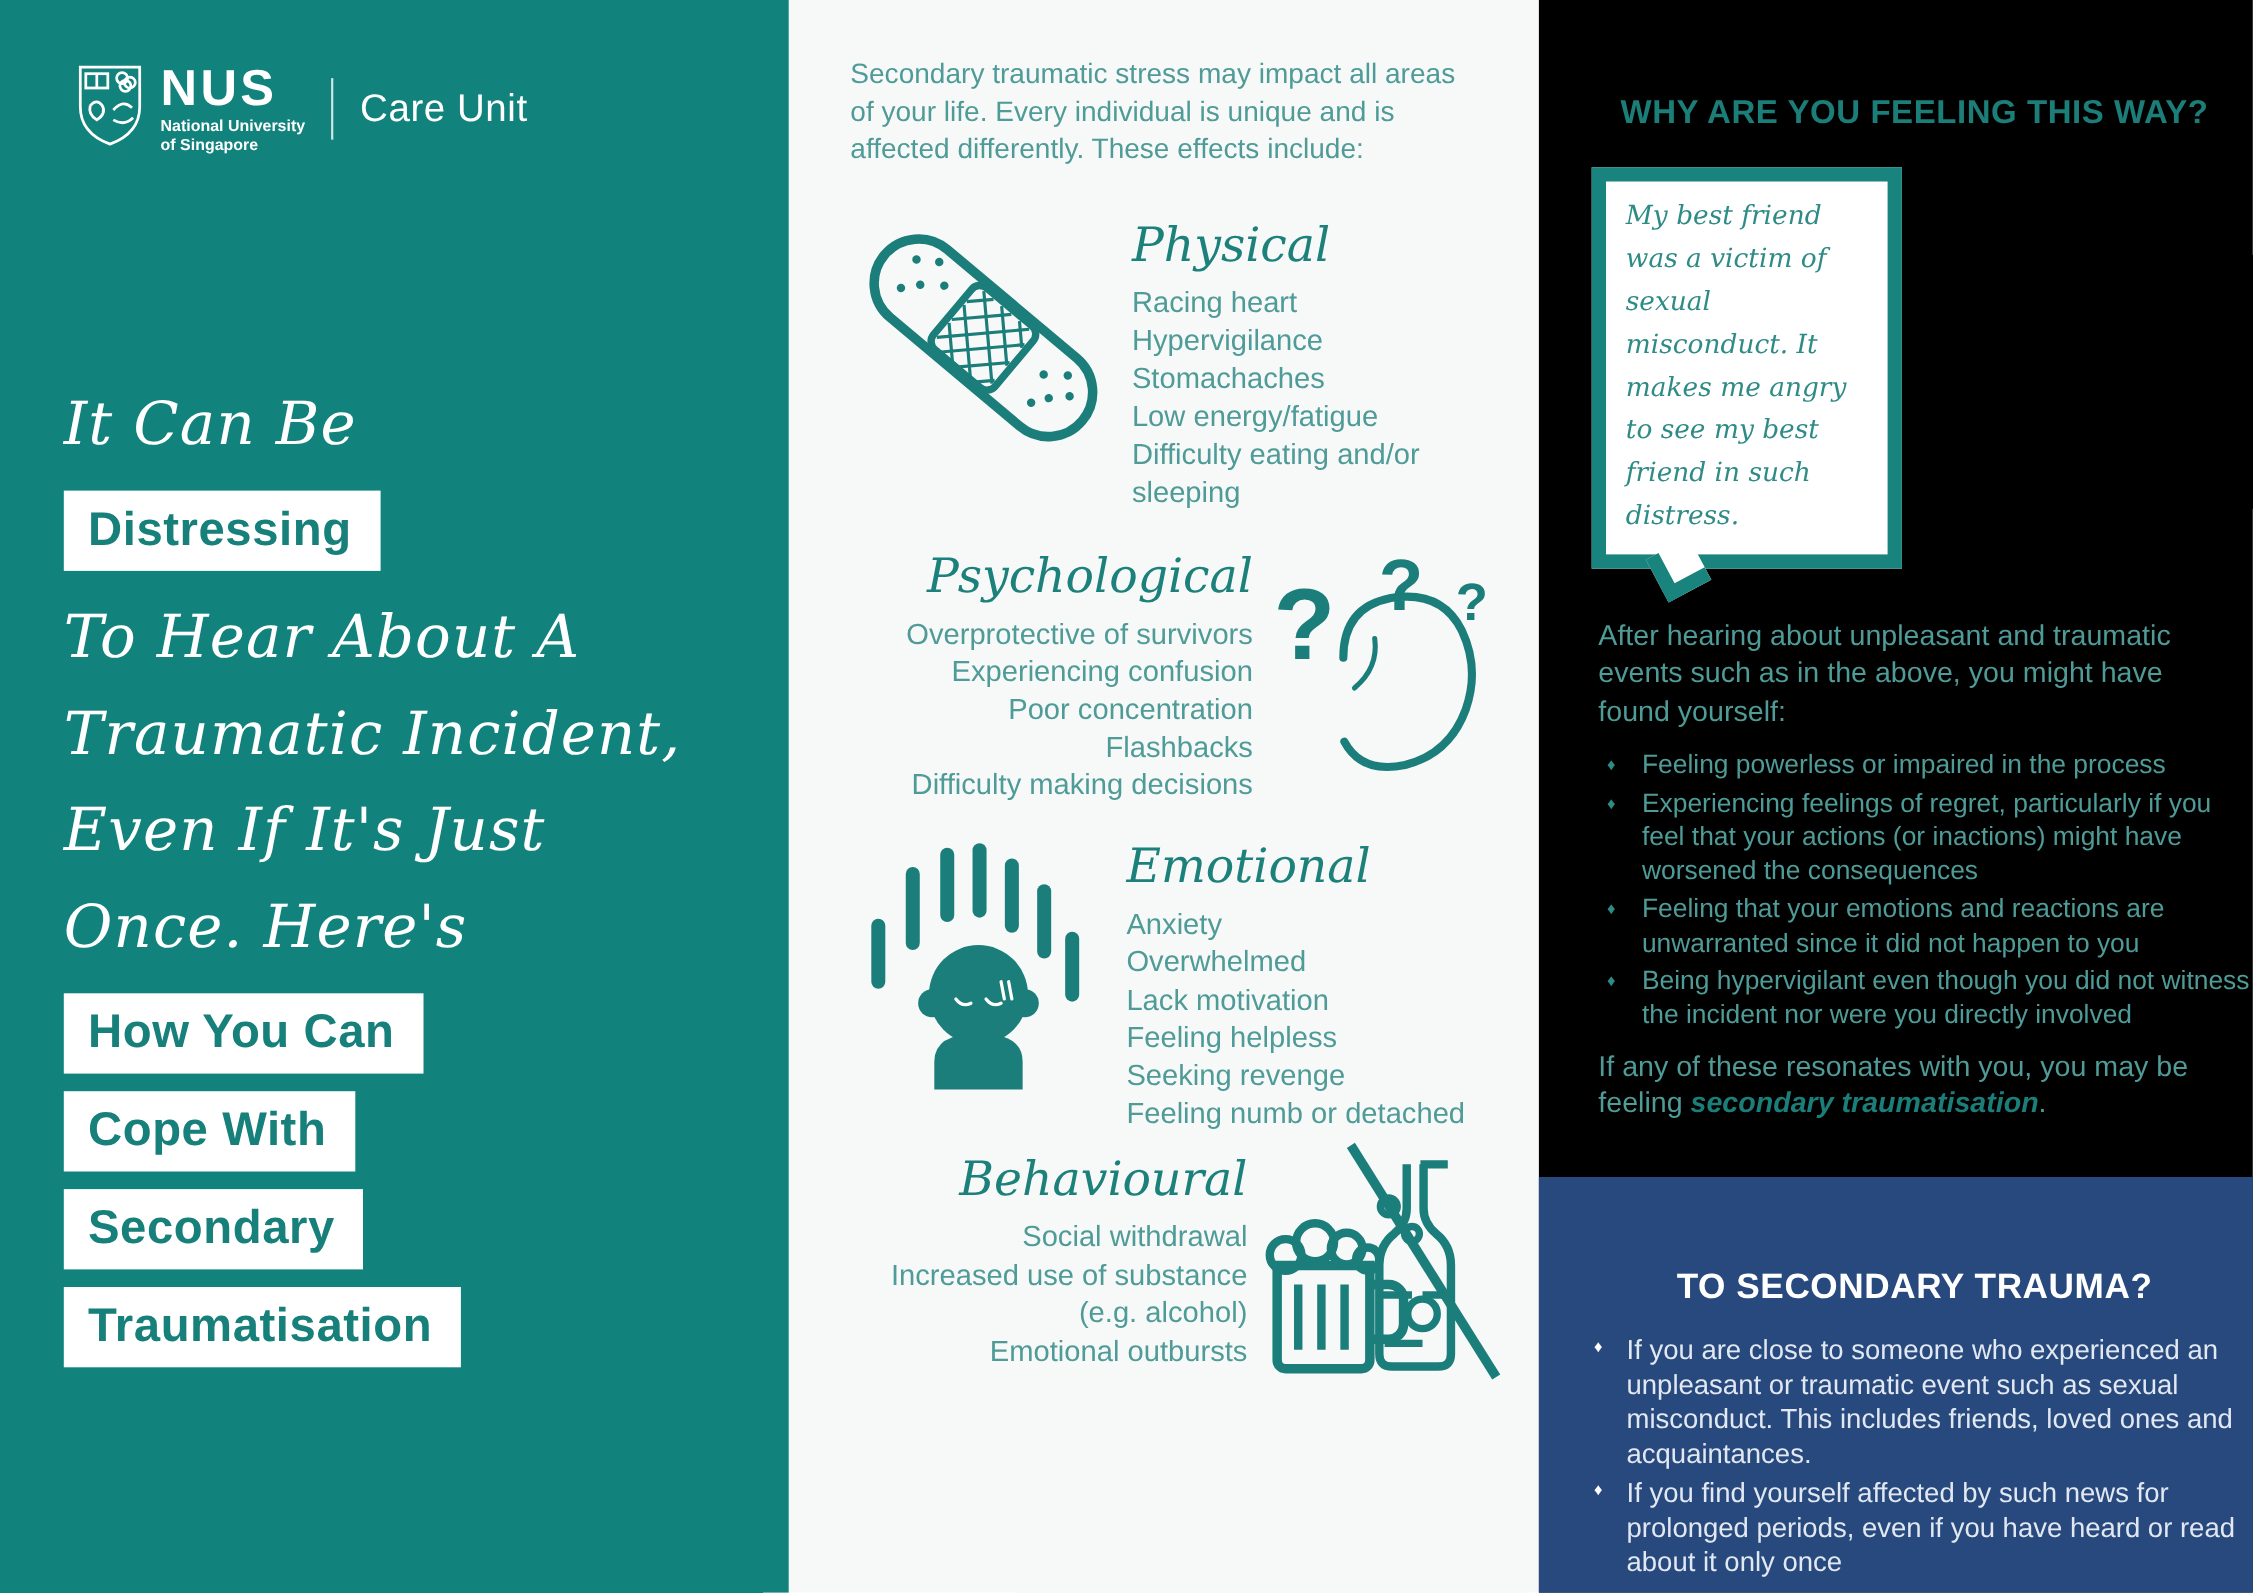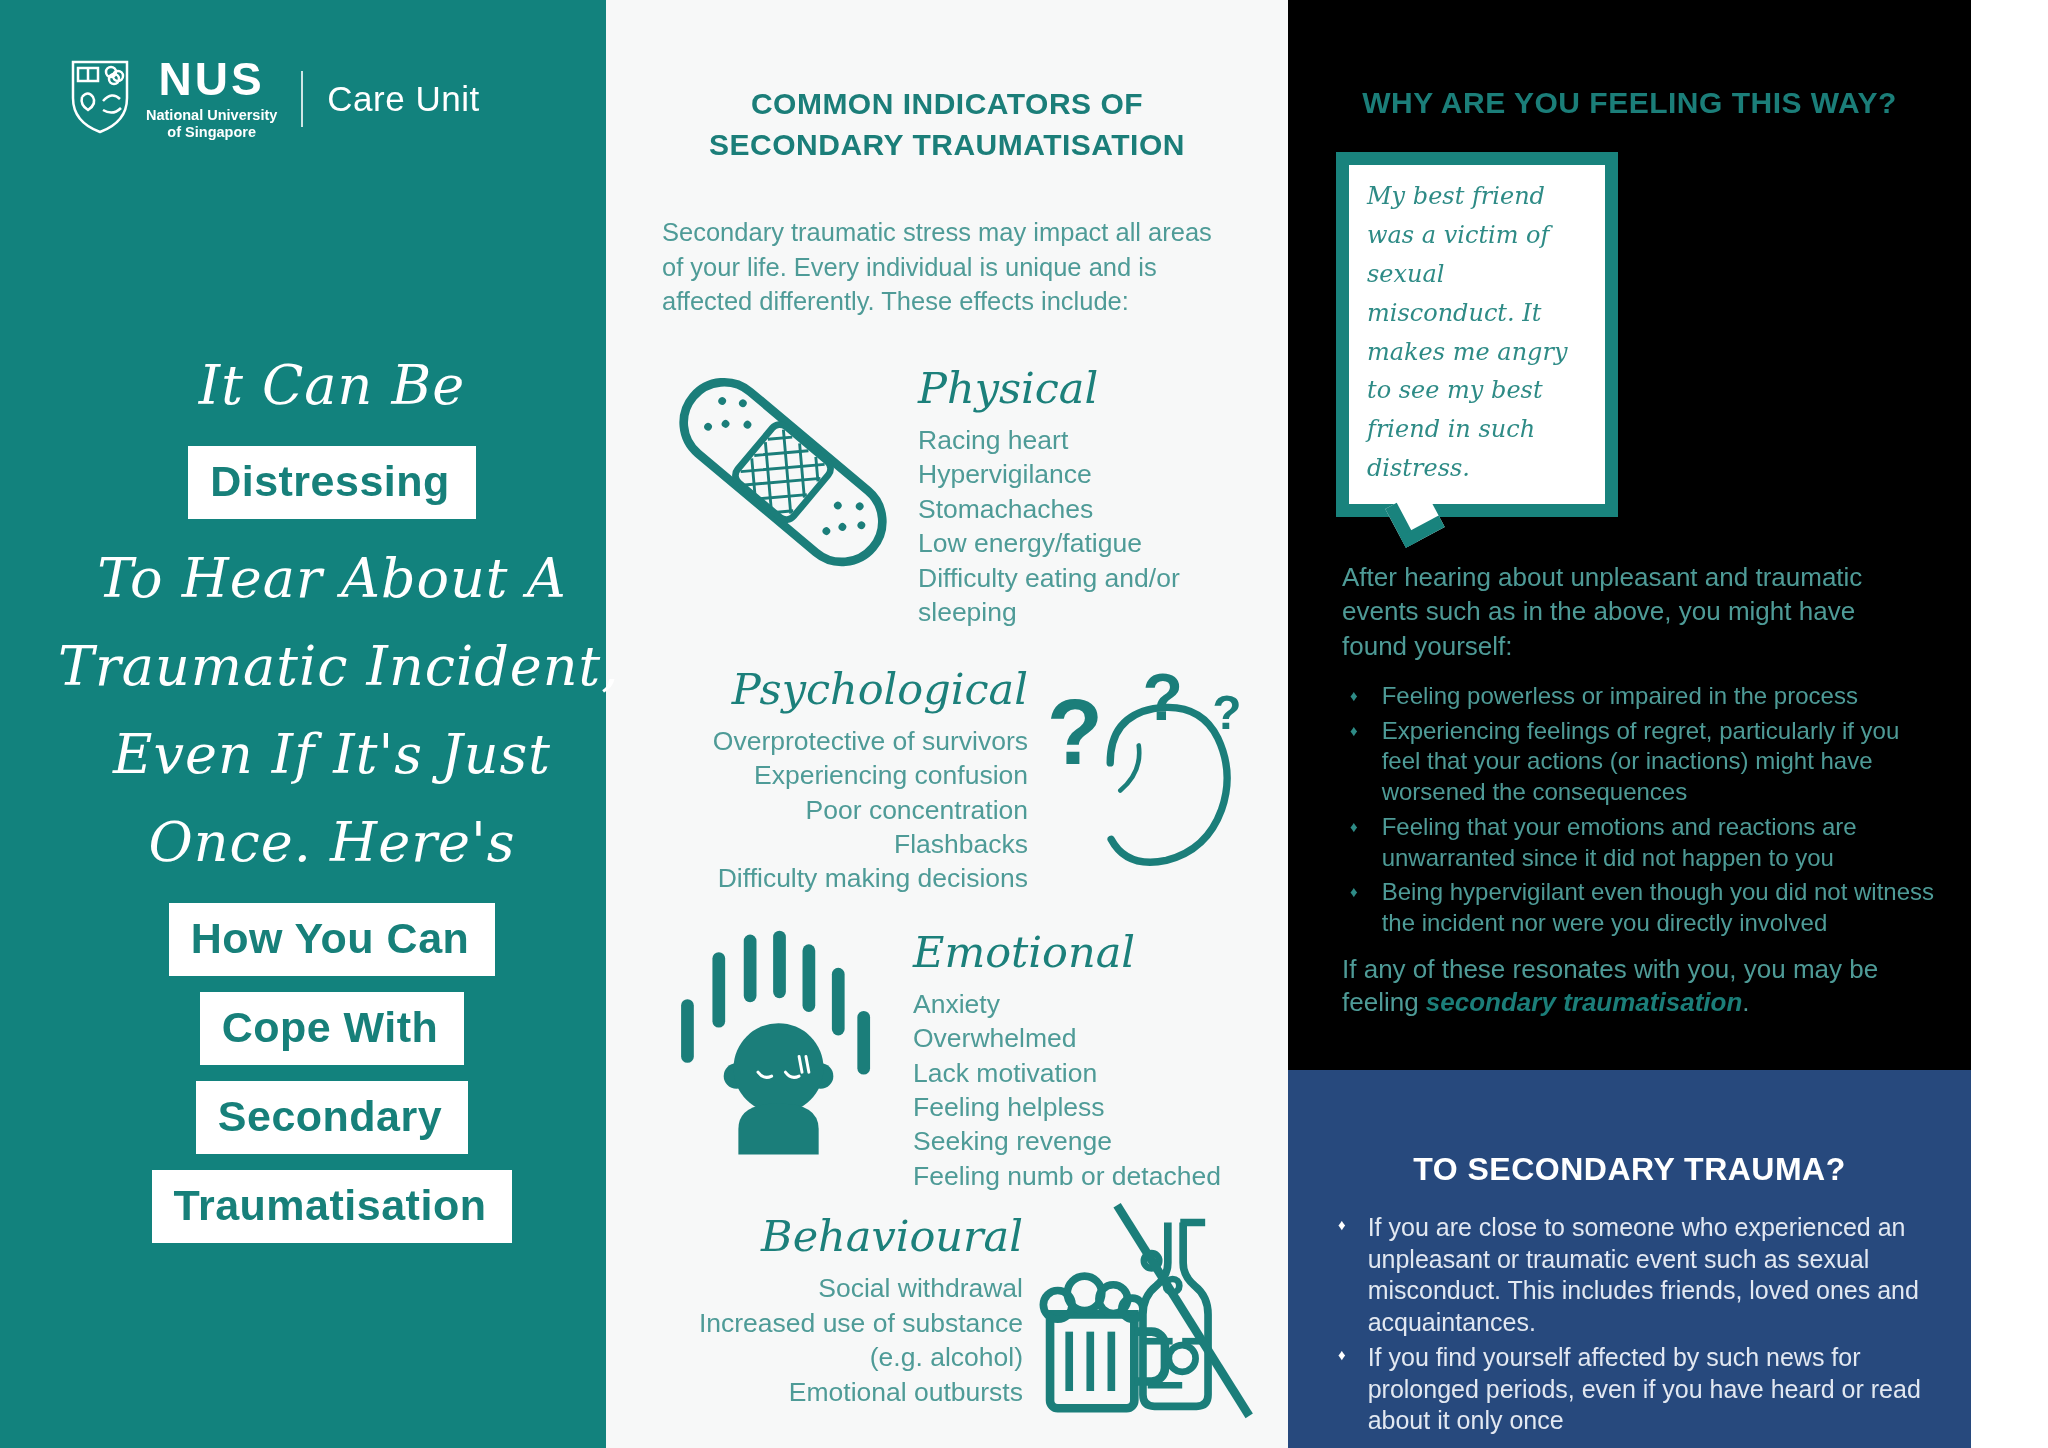--- a/index.html
+++ b/index.html
@@ -1,20 +1,20 @@
 <!DOCTYPE html>
 <html><head>
 <meta charset="utf-8">
 <style>
   * { margin:0; padding:0; box-sizing:border-box; }
   body { font-family:"Liberation Sans", sans-serif; background:#ffffff; }
   .page { position:relative; width:2048px; height:1448px; display:flex; overflow:hidden; }
 
   
-  .panel-left { width:606px; height:100%; background:#12827D; color:#fff; position:relative; flex:none;text-align:center; }
+  .panel-left { width:717px; height:100%; background:#12827D; color:#fff; position:relative; flex:none; }
   .logo { display:flex; align-items:center; gap:16px; margin:56px 0 0 70px; }
   .logo-text { display:flex; flex-direction:column; }
   .logo-acronym { font-size:46px; font-weight:700; letter-spacing:3px; line-height:1; }
   .logo-sub { font-size:14.5px; line-height:1.2; margin-top:5px; font-weight:700; }
   .logo-divider { width:2px; height:56px; background:rgba(255,255,255,.8); margin:0 8px; }
   .logo-unit { font-size:35px; font-weight:400; letter-spacing:.5px; }
 
   .script { font-family:"DejaVu Serif", serif; font-style:italic; }
   .headline { margin:200px 0 0 58px; }
   .script-line { font-size:54px; line-height:88px; letter-spacing:1px; white-space:nowrap; }
@@ -112,24 +112,20 @@
       <div class="script script-line">Even If It's Just</div>
       <div class="script script-line">Once. Here's</div>
       <div class="box-line"><span>How You Can</span></div>
       <div class="box-line"><span>Cope With</span></div>
       <div class="box-line"><span>Secondary</span></div>
       <div class="box-line"><span>Traumatisation</span></div>
     </div>
   </div>
 
   <div class="panel-mid">
-    <h2 class="mid-title">
-      <span>COMMON INDICATORS OF</span><br>
-      <span>SECONDARY TRAUMATISATION</span>
-    </h2>
     <p class="mid-intro">Secondary traumatic stress may impact all areas of your life. Every individual is unique and is affected differently. These effects include:</p>
 
     <div class="sec sec-physical">
       <span class="icon-box">
         <svg width="250" height="250" viewBox="0 0 260 260">
           <g transform="rotate(40 130 128)" fill="none" stroke="#1B7E7A">
             <rect x="8" y="86" width="244" height="84" rx="42" stroke-width="9"></rect>
             <rect x="92" y="90" width="76" height="76" rx="10" stroke-width="7"></rect>
             <g stroke-width="3">
               <path d="M96 112 L114 94 M96 134 L136 94 M96 156 L158 94 M108 164 L164 108 M130 164 L164 130 M152 164 L164 152"></path>

